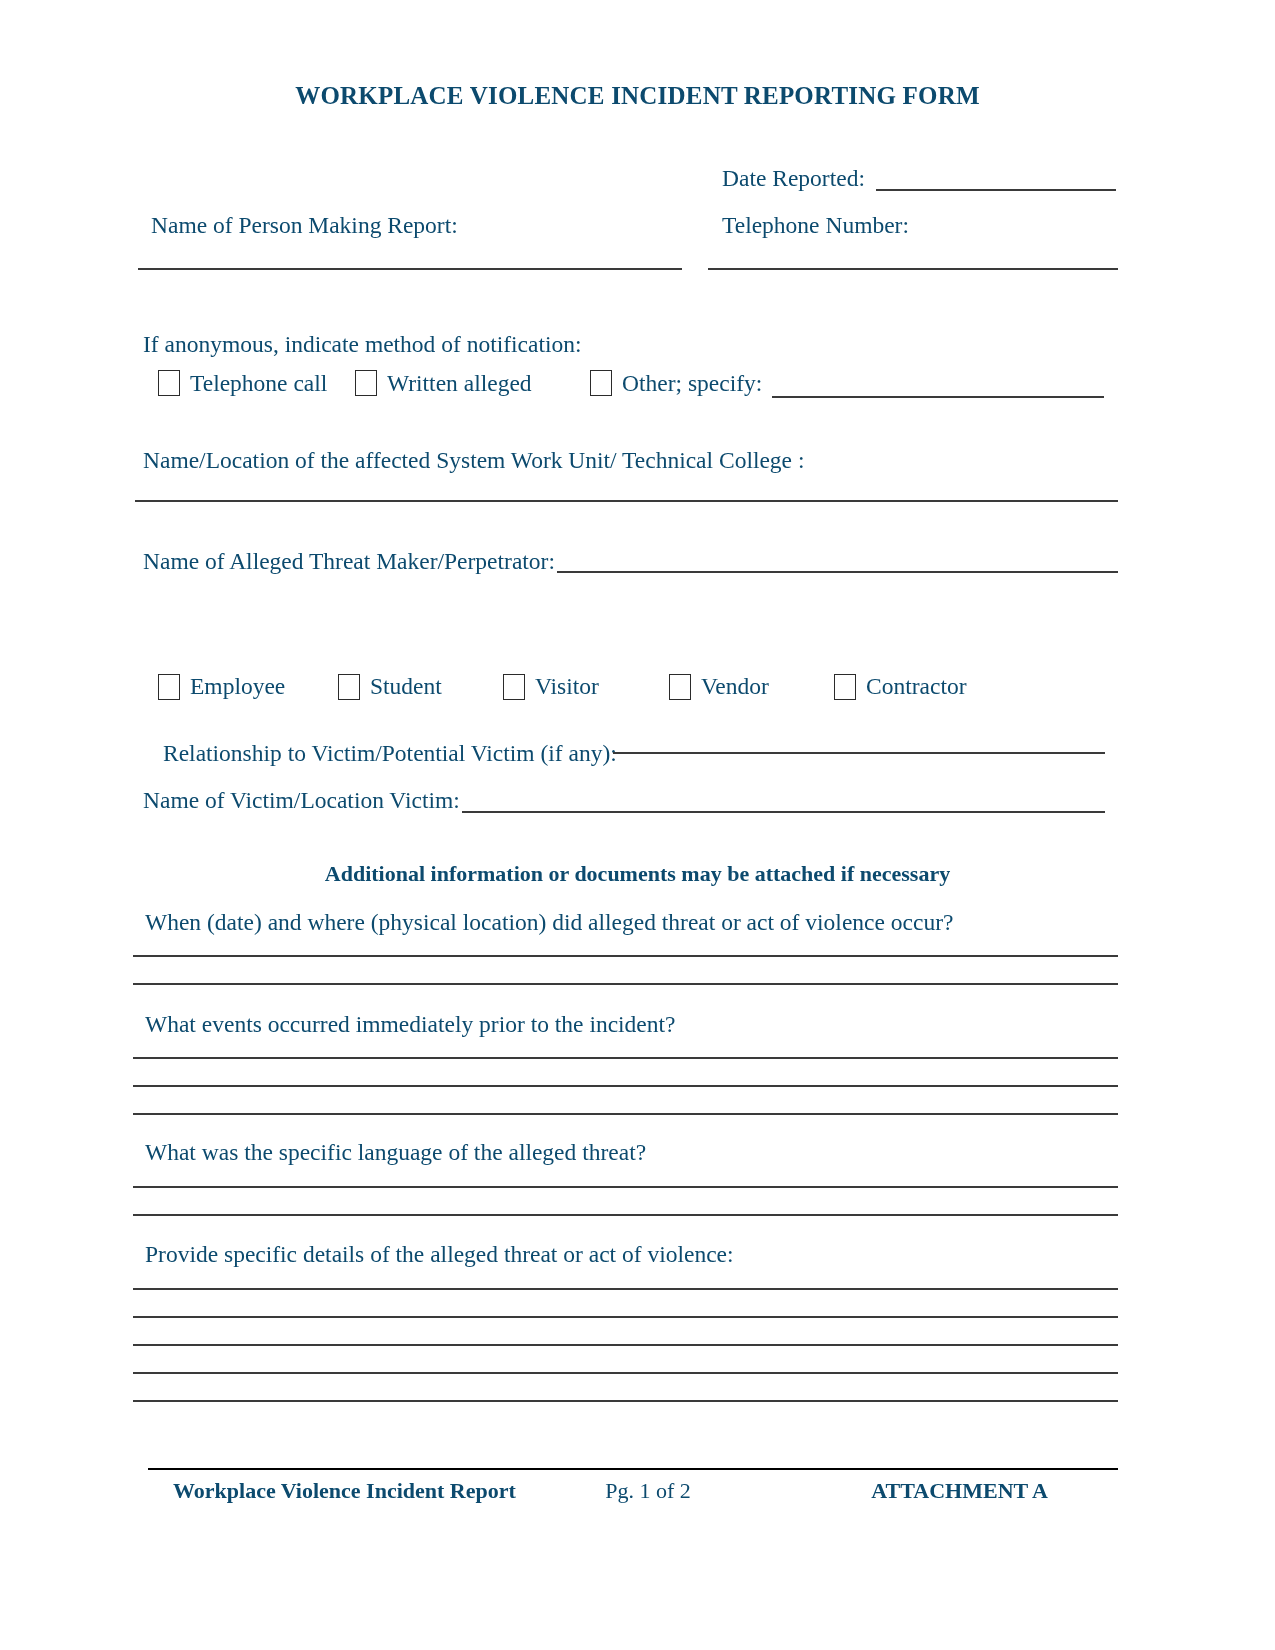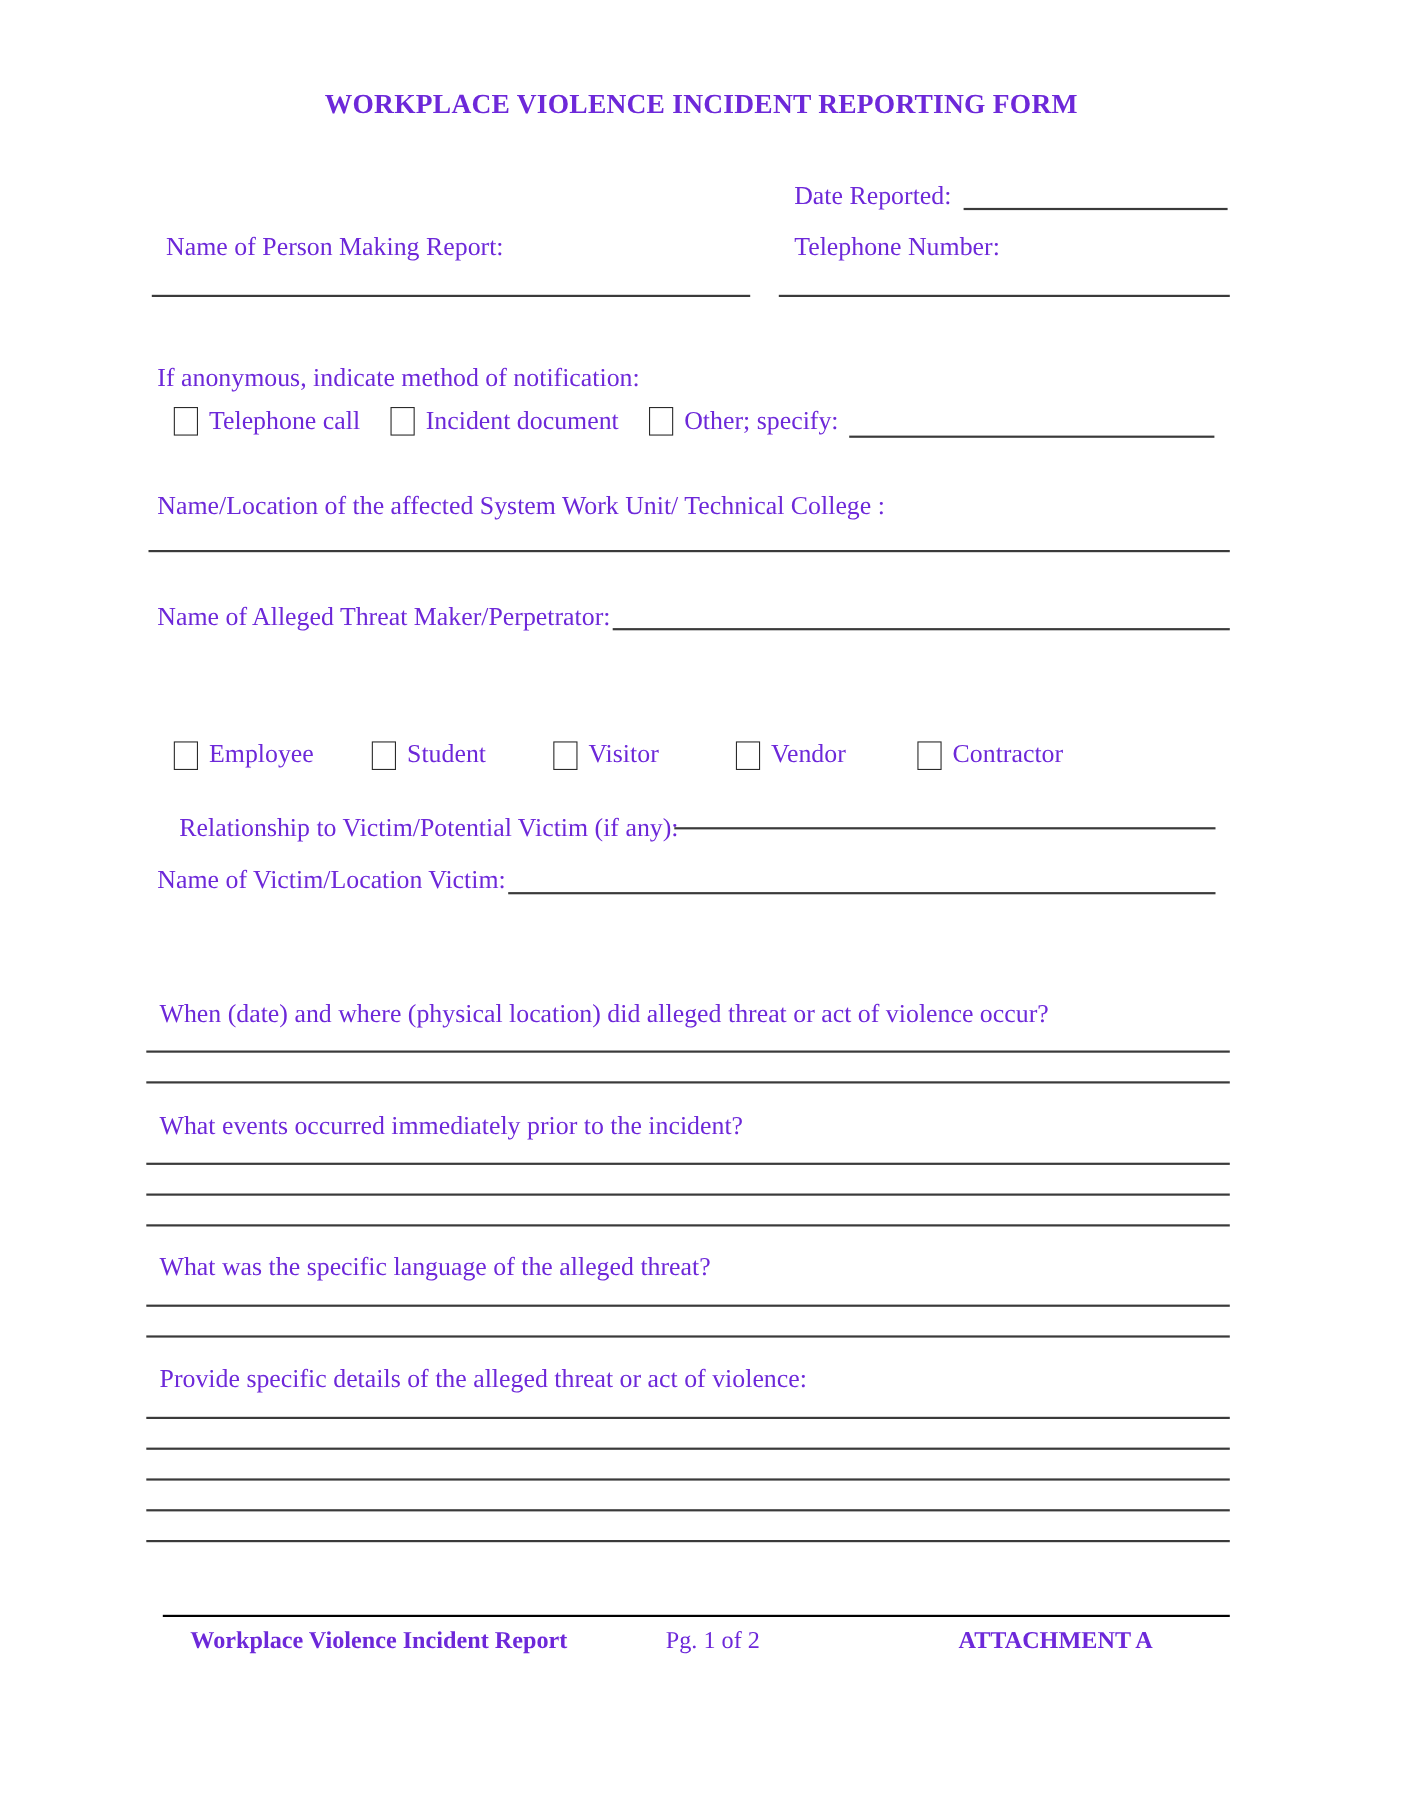--- a/index.html
+++ b/index.html
@@ -6,21 +6,21 @@
     margin: 0;
     padding: 0;
     background: #ffffff;
   }
   .page {
     position: relative;
     width: 1118px;
     height: 1650px;
     background: #ffffff;
     font-family: "Liberation Serif", "DejaVu Serif", serif;
-    color: #6d28d9;
+    color: #0c4a6e;
     box-sizing: border-box;
     overflow: hidden;
   }
 
   
   .doc-title {
     position: absolute;
     top: 82px;
     left: 0;
     width: 1275px;
@@ -114,21 +114,21 @@
 
   <div class="lbl" style="top:213px; left:722px;">Telephone Number:</div>
   <div class="rule" style="top:268px; left:708px; width:412px;"></div>
 
   <div class="lbl" style="top:332px; left:143px;">If anonymous, indicate method of notification:</div>
 
   <div class="cbox" style="top:370px; left:158px;"></div>
   <div class="lbl" style="top:371px; left:190px;">Telephone call</div>
 
   <div class="cbox" style="top:370px; left:355px;"></div>
-  <div class="lbl" style="top:371px; left:387px;">Incident document</div>
+  <div class="lbl" style="top:371px; left:387px;">Written alleged</div>
 
   <div class="cbox" style="top:370px; left:590px;"></div>
   <div class="lbl" style="top:371px; left:622px;">Other; specify:</div>
   <div class="rule" style="top:396px; left:772px; width:332px;"></div>
 
   <div class="lbl" style="top:448px; left:143px;">Name/Location of the affected System Work Unit/ Technical College :</div>
   <div class="rule" style="top:500px; left:135px; width:990px;"></div>
 
   <div class="lbl" style="top:549px; left:143px;">Name of Alleged Threat Maker/Perpetrator:</div>
   <div class="rule" style="top:571px; left:557px; width:568px;"></div>
@@ -148,20 +148,21 @@
 
   <div class="cbox" style="top:674px; left:834px;"></div>
   <div class="lbl" style="top:674px; left:866px;">Contractor</div>
 
   <div class="lbl" style="top:729px; left:163px;margin-top:12px;">Relationship to Victim/Potential Victim (if any):</div>
   <div class="rule" style="top:752px; left:613px; width:492px;"></div>
 
   <div class="lbl" style="top:788px; left:143px;">Name of Victim/Location Victim:</div>
   <div class="rule" style="top:811px; left:462px; width:643px;"></div>
 
+  <div class="lbl bold" style="top:862px; left:0; width:1275px; text-align:center; font-size:22px;">Additional information or documents may be attached if necessary</div>
 
   <div class="lbl" style="top:910px; left:145px;">When (date) and where (physical location) did alleged threat or act of violence occur?</div>
   <div class="rule" style="top:955px; left:133px; width:992px;"></div>
   <div class="rule" style="top:983px; left:133px; width:992px;"></div>
 
   <div class="lbl" style="top:1012px; left:145px;">What events occurred immediately prior to the incident?</div>
   <div class="rule" style="top:1057px; left:133px; width:992px;"></div>
   <div class="rule" style="top:1085px; left:133px; width:992px;"></div>
   <div class="rule" style="top:1113px; left:133px; width:992px;"></div>
 

